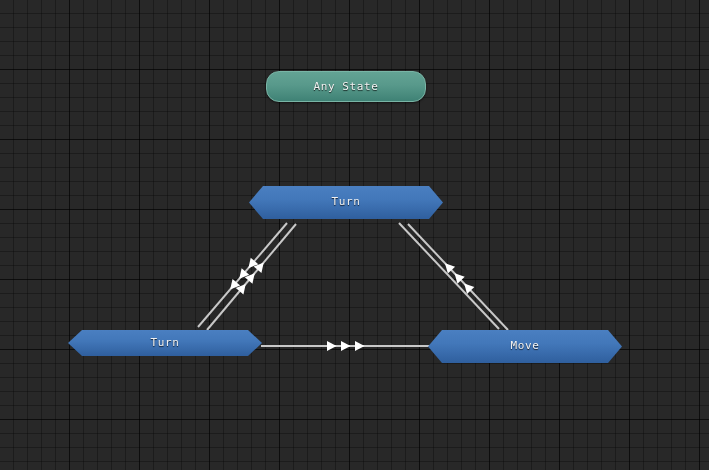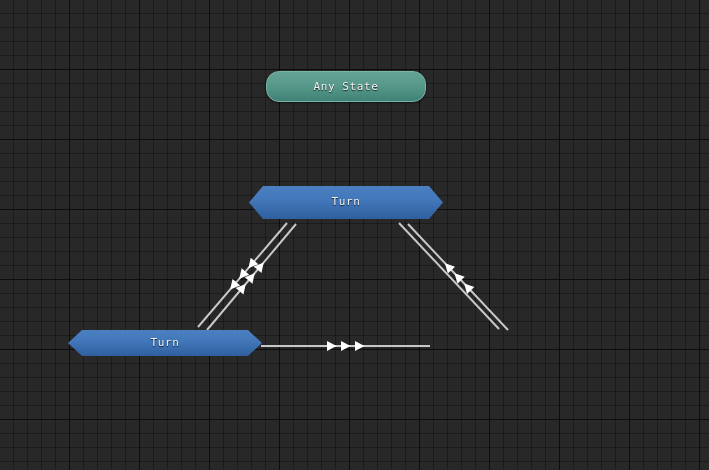--- a/index.html
+++ b/index.html
@@ -110,14 +110,17 @@
   </div>
 
   <div class="node node-state" id="node-1" style="left: 249px; top: 186px; width: 194px; height: 33px;">
     <span class="node-label">Turn</span>
   </div>
 
   <div class="node node-state" id="node-2" style="left: 68px; top: 330px; width: 194px; height: 26px; text-align: center;">
     <span class="node-label">Turn</span>
   </div>
 
+  <div class="node node-state" id="node-3" style="left: 428px; top: 330px; width: 194px; height: 33px;">
+    <span class="node-label">Move</span>
+  </div>
 
 </div>
 
 </body></html>

